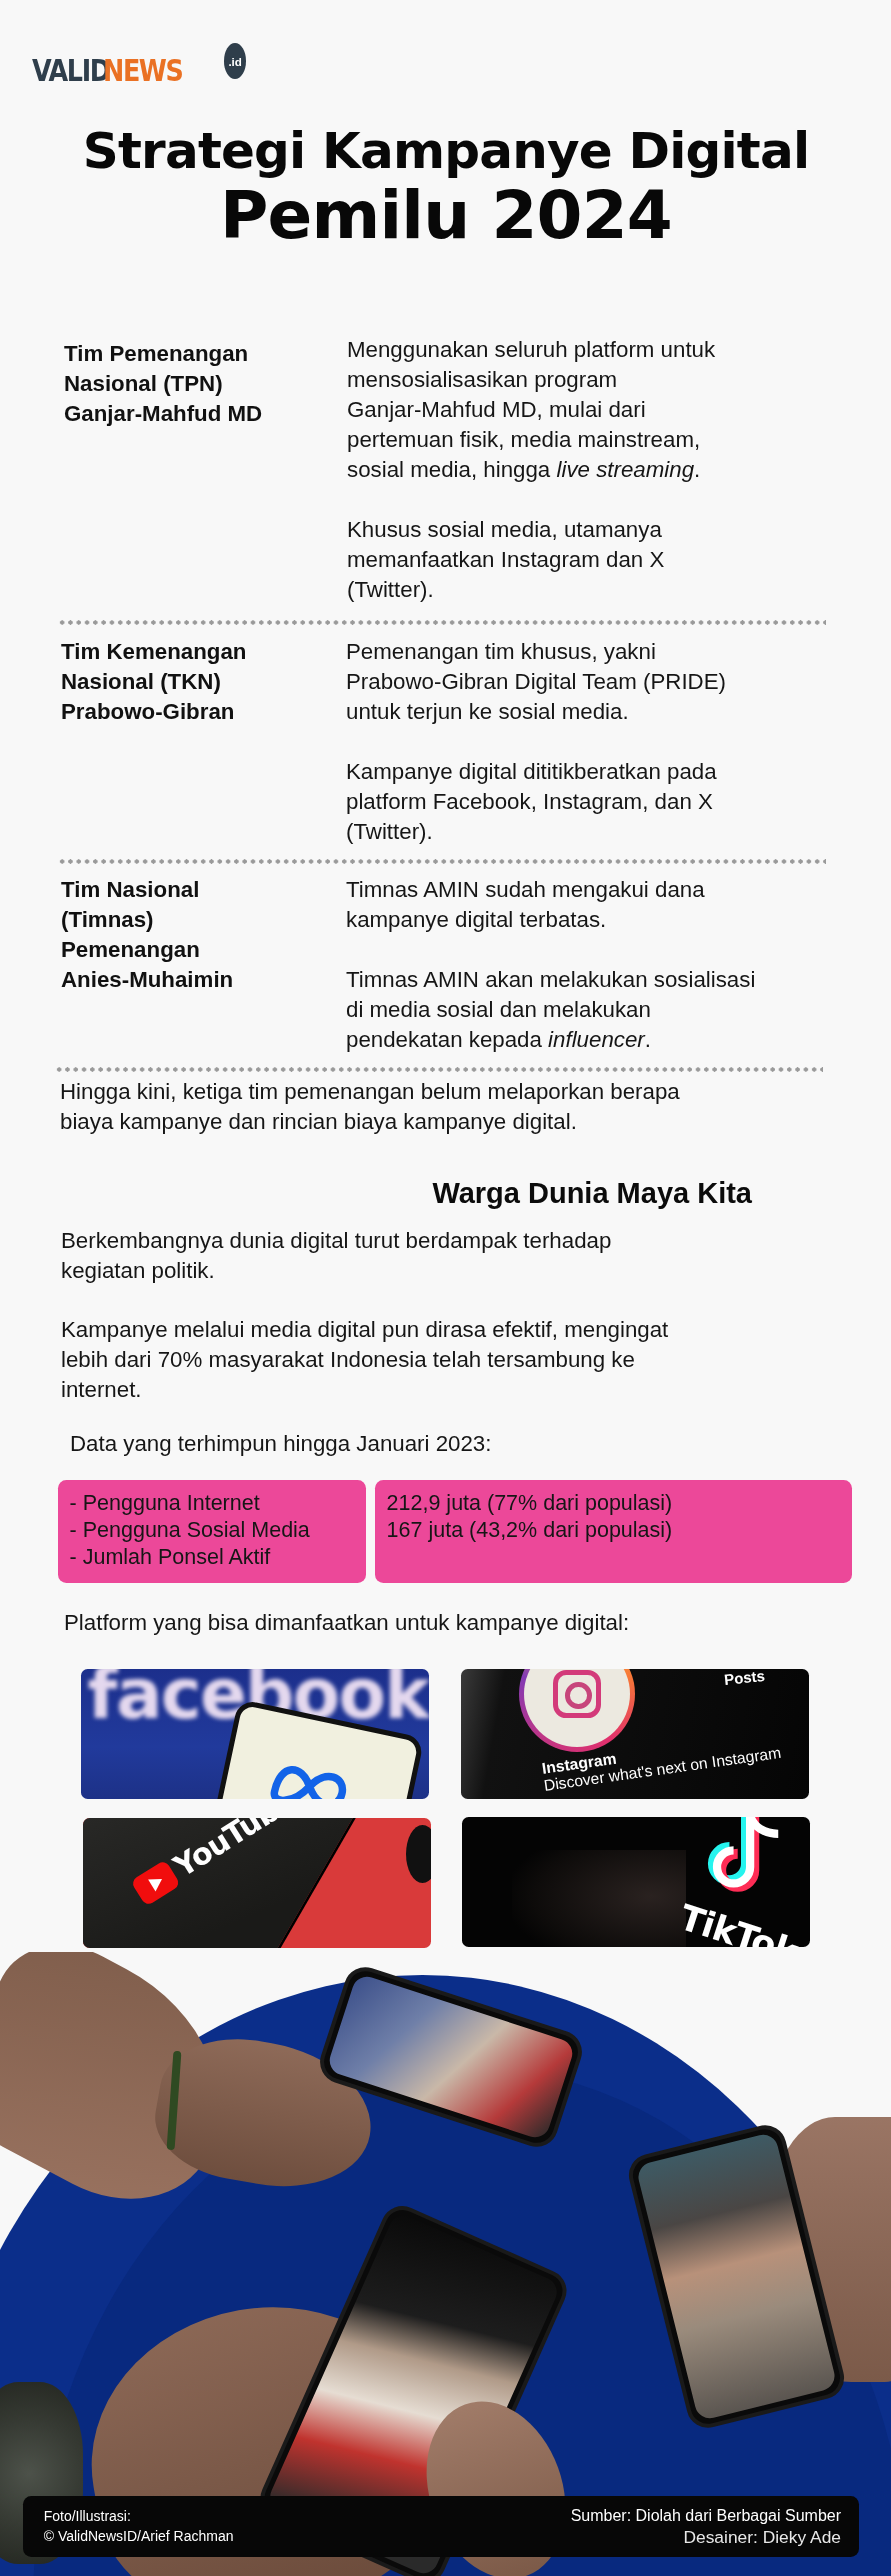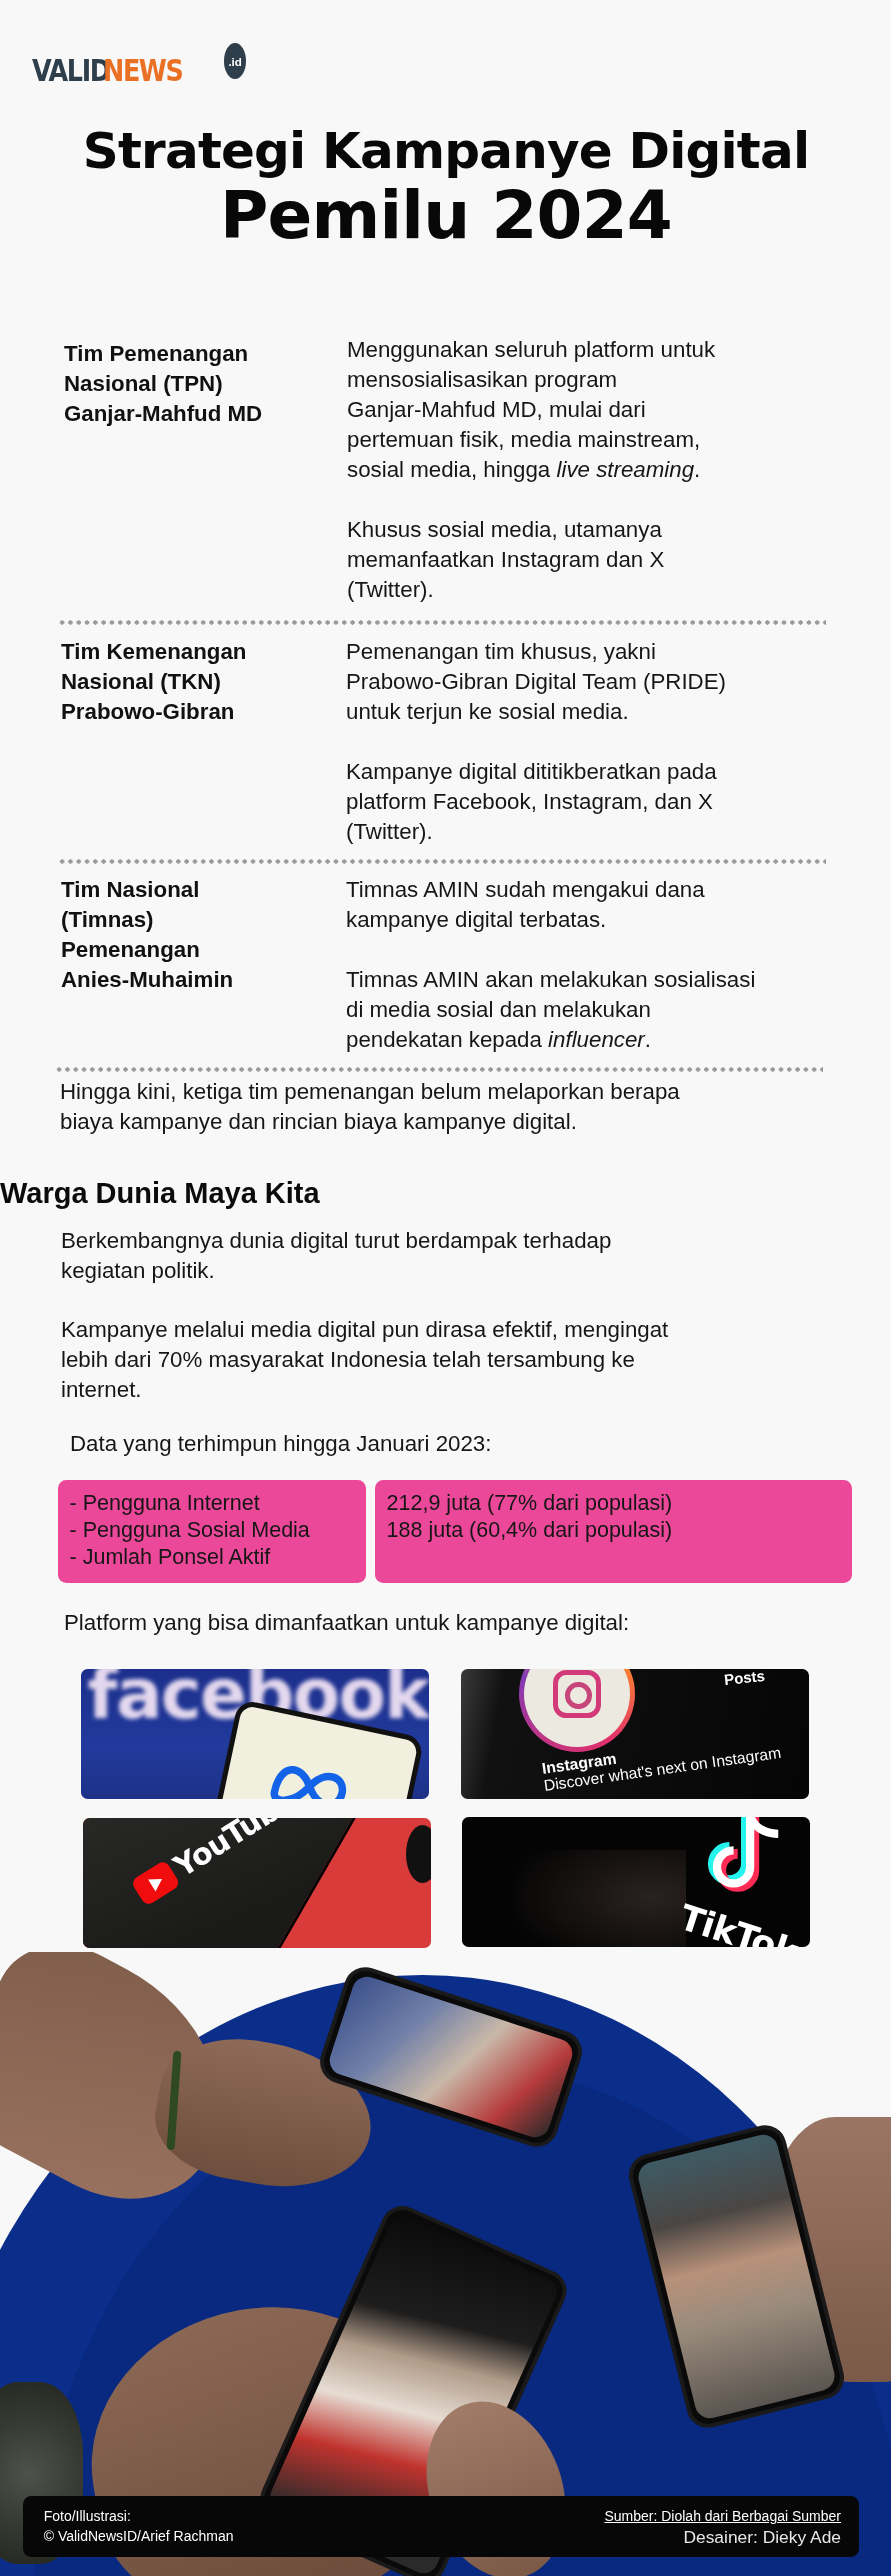--- a/index.html
+++ b/index.html
@@ -23,21 +23,21 @@
   .team-desc p { white-space: pre-line; }
   .team-desc p + p { margin-top: 30px; }
   .team-desc em { font-style: italic; }
 
   .divider { position: absolute; left: 58px; width: 768px; height: 5px;
     background-image: radial-gradient(circle, #9a9a9a 2px, transparent 2.3px);
     background-size: 8.3px 5px; background-repeat: repeat-x; }
 
   .summary { position: absolute; left: 60px; top: 1077px; width: 794px; font-size: 22.3px; line-height: 30px; color: #161616; white-space: pre-line; }
 
-  .section-title { position: absolute; left: 0; top: 1175px; width: 752px; text-align: left; font-weight: bold; font-size: 29px; line-height: 36px; color: #0b0b0b; }
+  .section-title { position: absolute; left: 0; top: 1175px; width: 752px; text-align: right; font-weight: bold; font-size: 29px; line-height: 36px; color: #0b0b0b; }
 
   .para { position: absolute; left: 61px; width: 794px; font-size: 22.3px; line-height: 30px; color: #161616; white-space: pre-line; }
 
   .stats-box { position: absolute; top: 1480px; height: 103px; background: #ec4899; border-radius: 8.3px; padding: 10px 11.6px; font-size: 21.5px; line-height: 27px; color: #161616; }
   .stats-box .row { white-space: nowrap; }
   .stats-left { left: 58px; width: 308px; }
   .stats-right { left: 375px; width: 477px; }
 
   
   .tile { position: absolute; width: 348px; height: 130px; border-radius: 6.6px; overflow: hidden; }
@@ -87,21 +87,21 @@
   .phone-bottom .screen { position: absolute; inset: 5px; border-radius: 15px; background: linear-gradient(170deg, #0a0a0a 0%, #1d1d1d 28%, #b09a88 40%, #e6ddd3 55%, #c0332e 70%, #2a2a2a 90%); }
   .hand-right { left: 769px; top: 165px; width: 165px; height: 265px; border-radius: 40% 20% 30% 50%; background: linear-gradient(180deg, #9a7564, #7b5a49); }
   .hand-bottom { left: 91px; top: 356px; width: 347px; height: 298px; border-radius: 50% 50% 40% 40%; background: linear-gradient(170deg, #8d6957, #6a4a3a); transform: rotate(-10deg); }
   .hand-bottom-right { left: 430px; top: 447px; width: 132px; height: 182px; border-radius: 50%; background: linear-gradient(180deg, #a07b68, #7c5a48); transform: rotate(-20deg); }
   .watch { position: absolute; left: -25px; top: 430px; width: 108px; height: 182px; border-radius: 40%; background: radial-gradient(circle at 50% 50%, #4d524a 0%, #363a33 50%, #22251f 100%); }
 
   
   .footer { position: absolute; left: 23px; top: 2496px; width: 836px; height: 61px; background: #070707; border-radius: 8.3px; color: #fff; }
   .footer-left { position: absolute; left: 20.7px; top: 10px; font-size: 14px; line-height: 20px; }
   .footer-right { position: absolute; right: 18px; top: 10px; text-align: right; }
-  .footer-source { font-size: 14px; line-height: 20px; text-decoration: underline; }
+  .footer-source { font-size: 16px; line-height: 20px; }
   .footer-designer { font-size: 17.4px; line-height: 23px; color: #e8e8e8; }
 </style>
 </head>
 <body>
 
 <div class="logo">
   <span class="logo-valid">VALID</span>
   <span class="logo-news">NEWS</span>
   <span class="logo-id">.id</span>
 </div>
@@ -164,21 +164,21 @@
 internet.</p>
 <p class="para" style="top:1429px; left:70px;">Data yang terhimpun hingga Januari 2023:</p>
 
 <div class="stats-box stats-left">
   <div class="row">- Pengguna Internet</div>
   <div class="row">- Pengguna Sosial Media</div>
   <div class="row">- Jumlah Ponsel Aktif</div>
 </div>
 <div class="stats-box stats-right">
   <div class="row">212,9 juta (77% dari populasi)</div>
-  <div class="row">188 juta (60,4% dari populasi)</div>
+  <div class="row">167 juta (43,2% dari populasi)</div>
 </div>
 
 <p class="para" style="top:1608px; left:64px;">Platform yang bisa dimanfaatkan untuk kampanye digital:</p>
 
 <div class="tile tile-facebook">
   <div class="fb-word">facebook</div>
   <div class="fb-phone">
     <svg class="fb-meta" viewBox="0 0 100 60">
       <path d="M10 45 C10 10, 35 5, 50 30 C65 55, 90 50, 90 30 C90 10, 65 5, 50 30 C35 55, 10 60, 10 45 Z" fill="none" stroke="#1263e8" stroke-width="9"></path>
     </svg>

